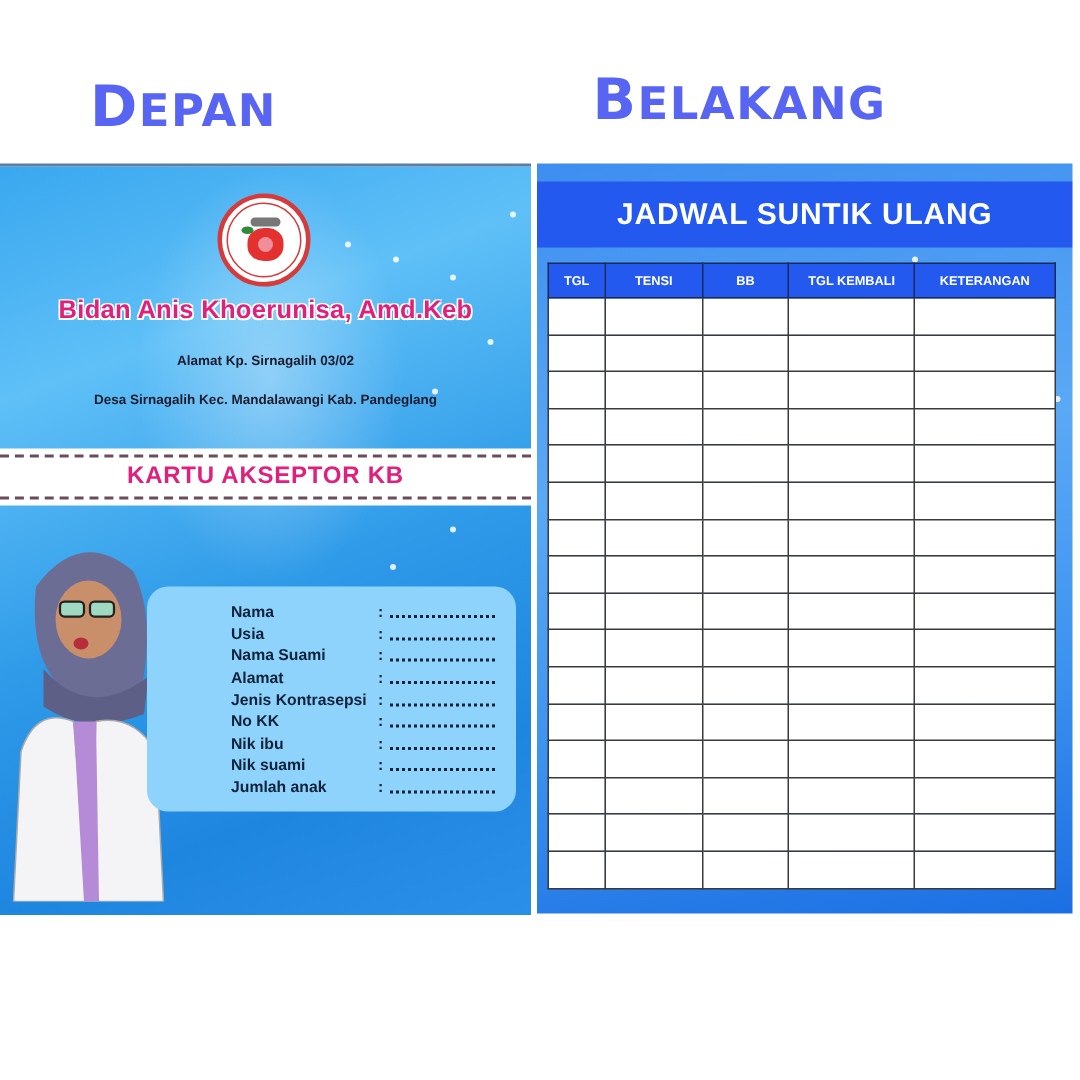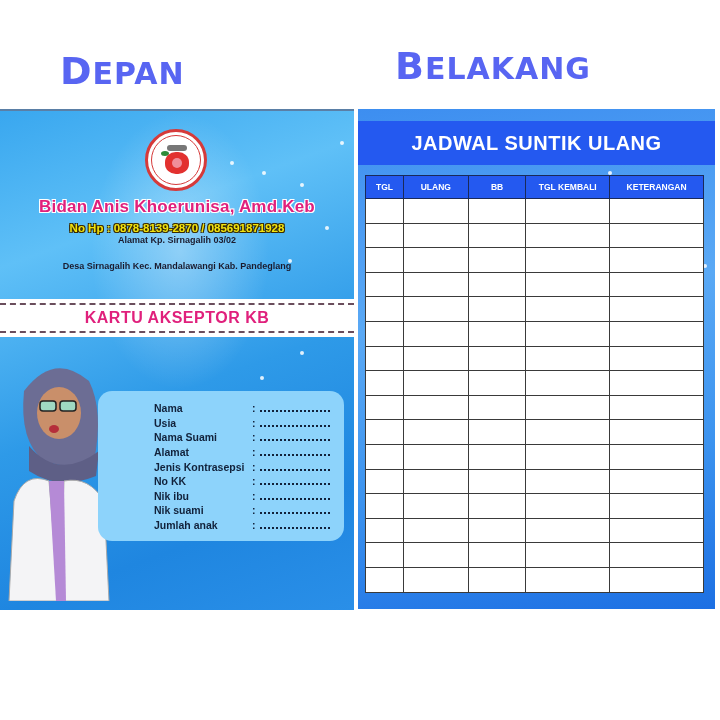--- a/index.html
+++ b/index.html
@@ -149,21 +149,20 @@
 
   <div class="logo">
     <div class="inner">
       <div class="cap"></div>
       <div class="leaf"></div>
       <div class="lantern"></div>
     </div>
   </div>
 
   <div class="doctor-name">Bidan Anis Khoerunisa, Amd.Keb</div>
-  <div class="phone">No Hp : 0878-8139-2870 / 085691871928</div>
   <div class="addr addr1">Alamat Kp. Sirnagalih 03/02</div>
   <div class="addr addr2">Desa Sirnagalih Kec. Mandalawangi Kab. Pandeglang</div>
 
   <div class="banner">
     <span class="banner-text">KARTU AKSEPTOR KB</span>
   </div>
 
   <svg class="avatar" viewBox="0 0 110 250">
     <path d="M20 40 Q50 0 85 30 Q100 60 90 110 Q70 120 40 110 Q15 90 20 40 Z" fill="#6c6d94"></path>
     <ellipse cx="55" cy="62" rx="22" ry="26" fill="#c98f6a"></ellipse>
@@ -236,21 +235,21 @@
     <colgroup>
       <col style="width:38px">
         <col style="width:65px">
         <col style="width:58px">
         <col style="width:84px">
         <col style="width:94px">
     </colgroup>
     <thead>
       <tr>
         <th>TGL</th>
-        <th>ULANG</th>
+        <th>TENSI</th>
         <th>BB</th>
         <th>TGL KEMBALI</th>
         <th>KETERANGAN</th>
       </tr>
     </thead>
     <tbody id="schedule-body">
         <tr>
           <td></td>
           <td></td>
           <td></td>

